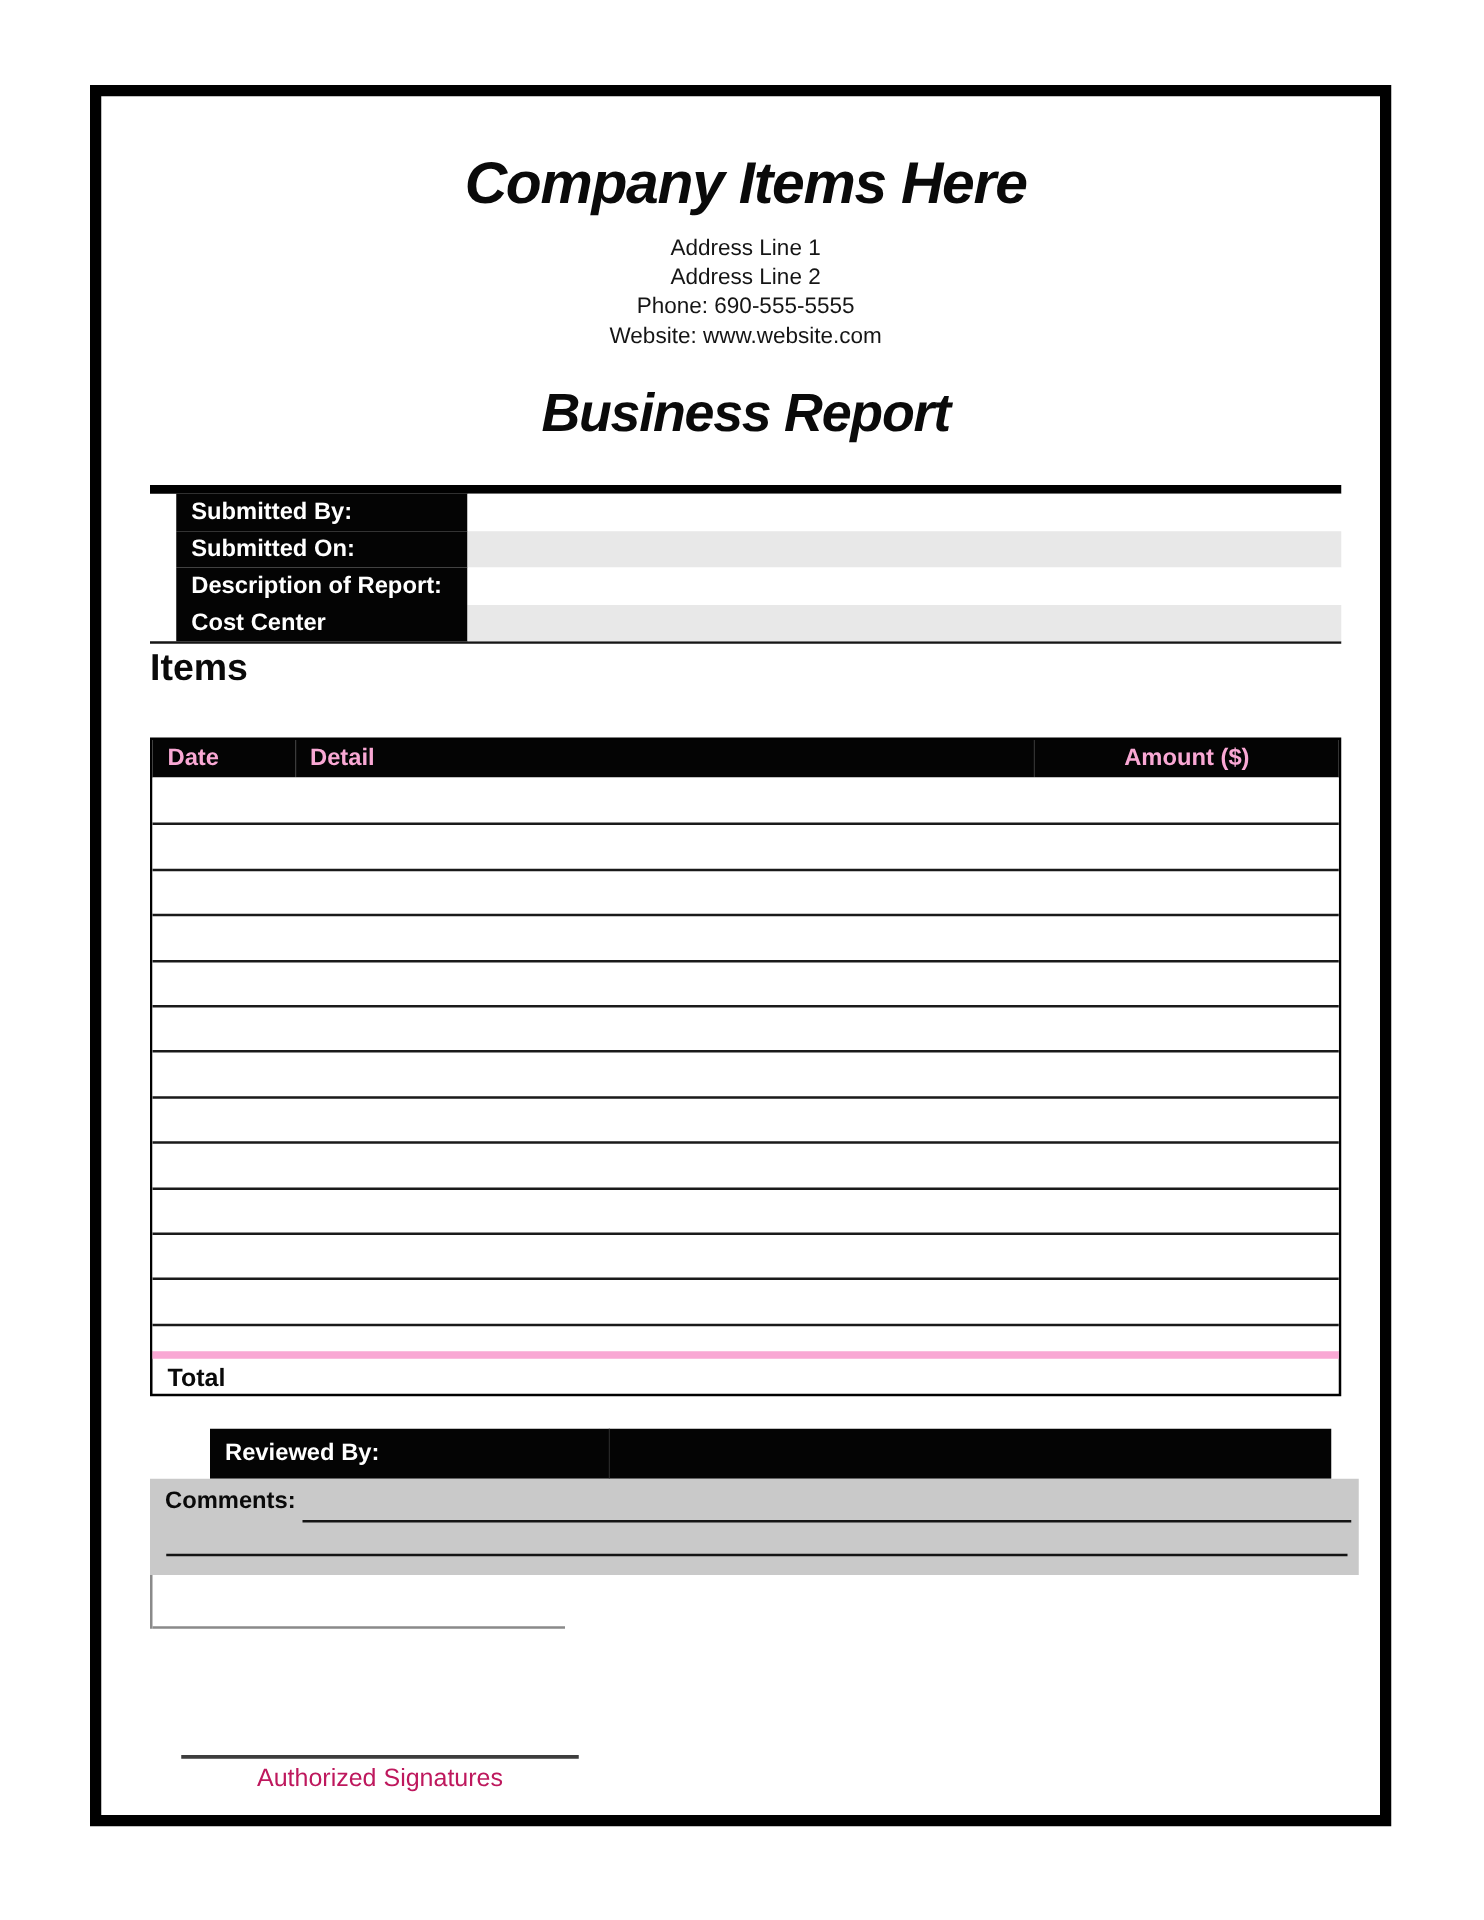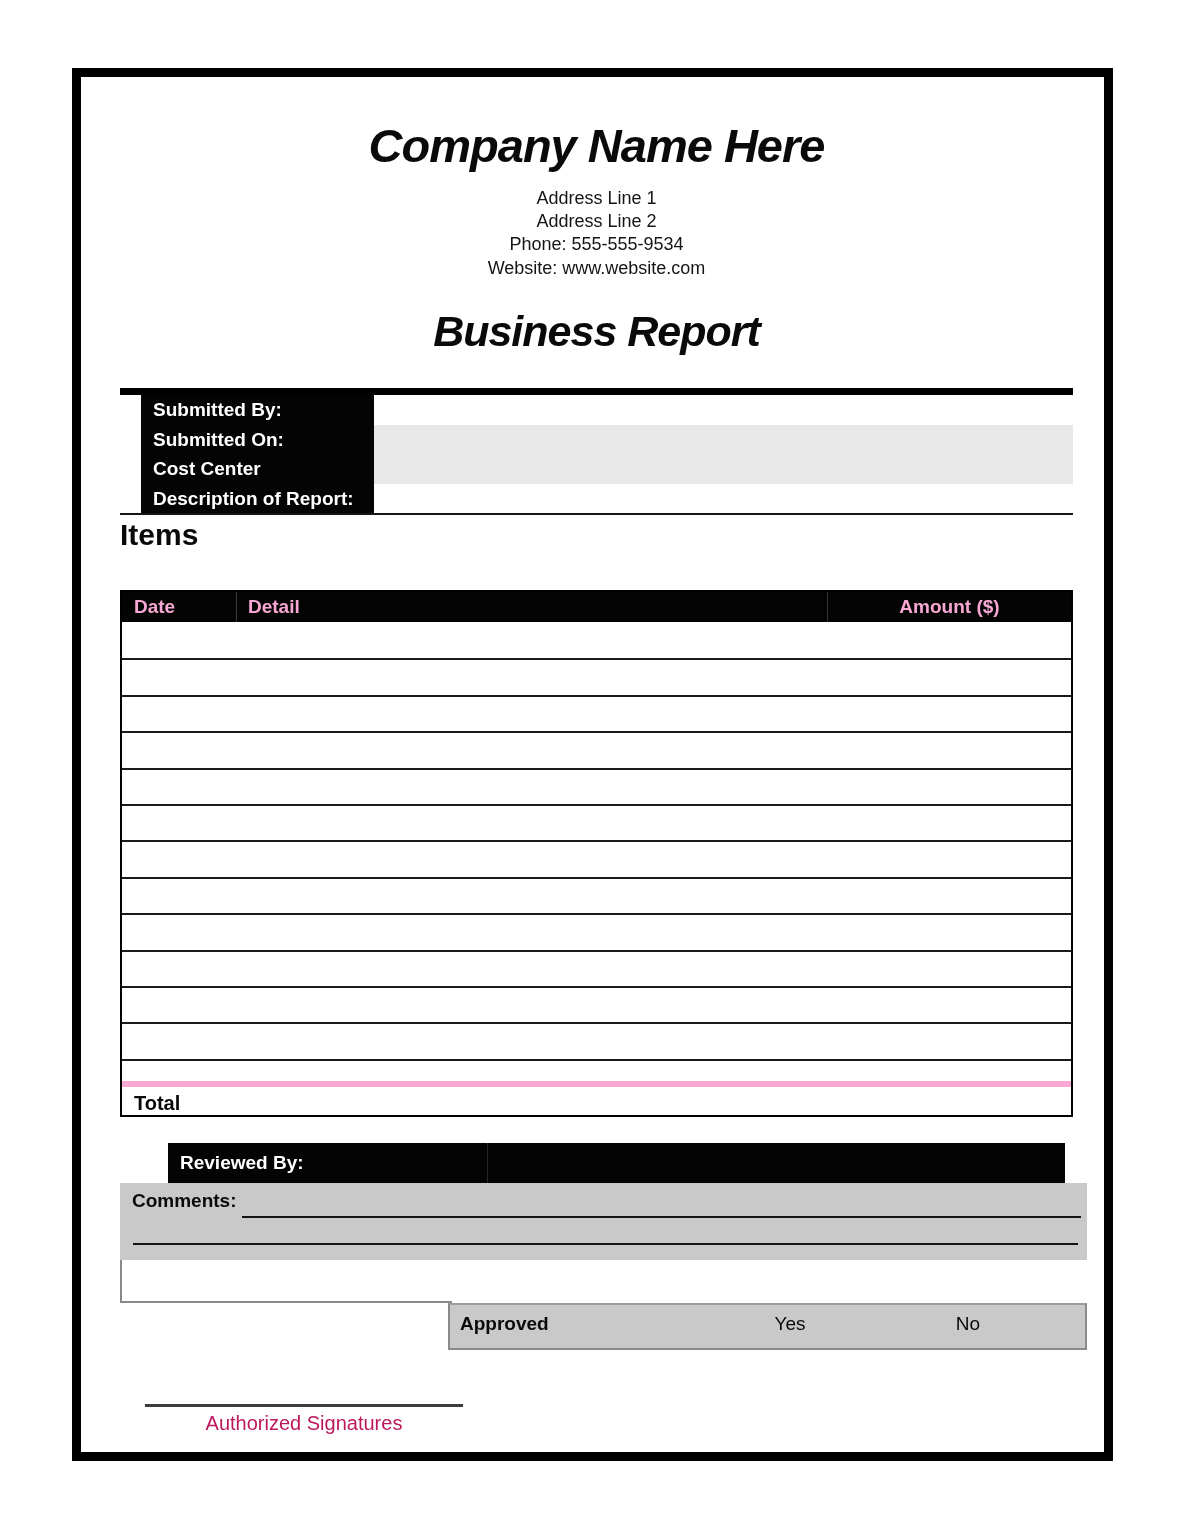--- a/index.html
+++ b/index.html
@@ -79,43 +79,43 @@
   
   .signature-line{position:absolute;left:145px;top:1404px;width:318px;height:3px;background:#3d3d3d;}
   .signature-label{position:absolute;left:145px;top:1412px;width:318px;text-align:center;font-size:20px;color:#be185d;}
 </style>
 </head>
 <body>
 
 <div class="canvas">
   <div class="page-frame"></div>
 
-  <div class="company-name">Company Name Here</div>
+  <div class="company-name">Company Items Here</div>
   <div class="addr addr1">Address Line 1</div>
   <div class="addr addr2">Address Line 2</div>
-  <div class="addr addr3">Phone: 555-555-9534</div>
+  <div class="addr addr3">Phone: 690-555-5555</div>
   <div class="addr addr4">Website: www.website.com</div>
   <div class="report-title">Business Report</div>
 
   <div class="submitted-table">
     <div class="s-row">
       <div class="s-label">Submitted By:</div>
       <div class="s-value"></div>
     </div>
     <div class="s-row">
       <div class="s-label">Submitted On:</div>
       <div class="s-value v-gray"></div>
     </div>
     <div class="s-row">
+      <div class="s-label">Description of Report:</div>
+      <div class="s-value"></div>
+    </div>
+    <div class="s-row">
       <div class="s-label">Cost Center</div>
       <div class="s-value v-gray"></div>
-    </div>
-    <div class="s-row">
-      <div class="s-label">Description of Report:</div>
-      <div class="s-value"></div>
     </div>
   </div>
 
   <div class="items-heading">Items</div>
 
   <div class="items-table">
     <div class="i-header">
       <span class="col-date">Date</span>
       <span class="col-detail">Detail</span>
       <span class="col-amount">Amount ($)</span>
@@ -149,21 +149,16 @@
   <div class="comments-panel">
     <span class="comments-label">Comments:</span>
     <div class="comments-line1"></div>
     <div class="comments-line2"></div>
   </div>
 
   <div class="white-strip">
     <div class="white-strip-bottom"></div>
   </div>
 
-  <div class="approved-row">
-    <span class="approved-label">Approved</span>
-    <span class="yes-option">Yes</span>
-    <span class="no-option">No</span>
-  </div>
 
   <div class="signature-line"></div>
   <div class="signature-label">Authorized Signatures</div>
 </div>
 
 </body></html>

